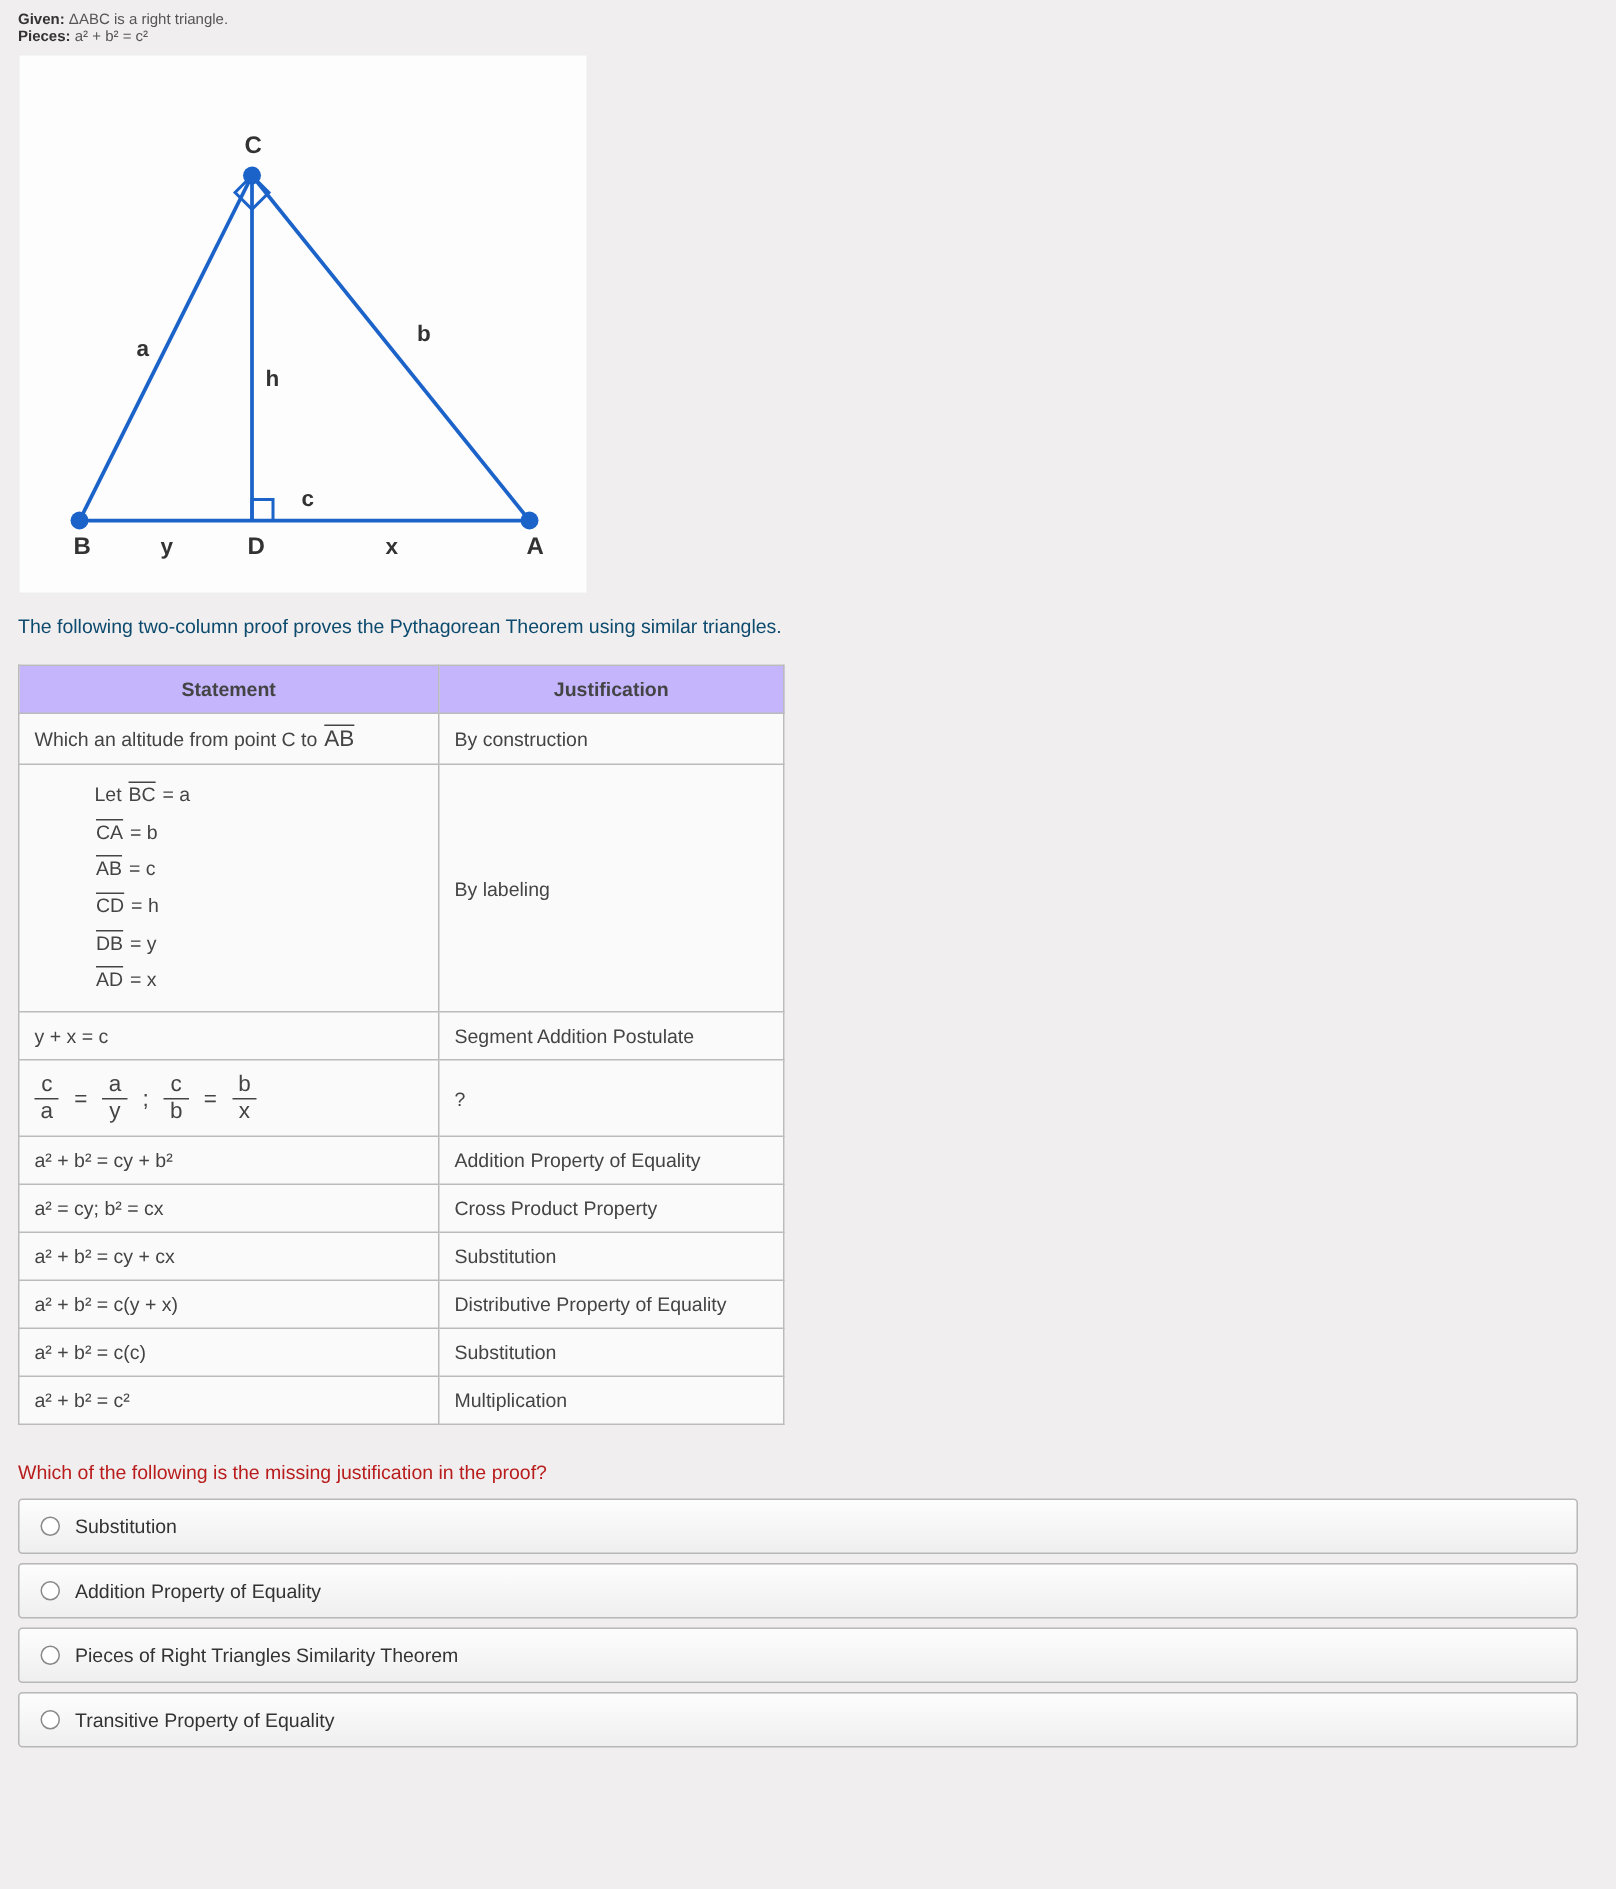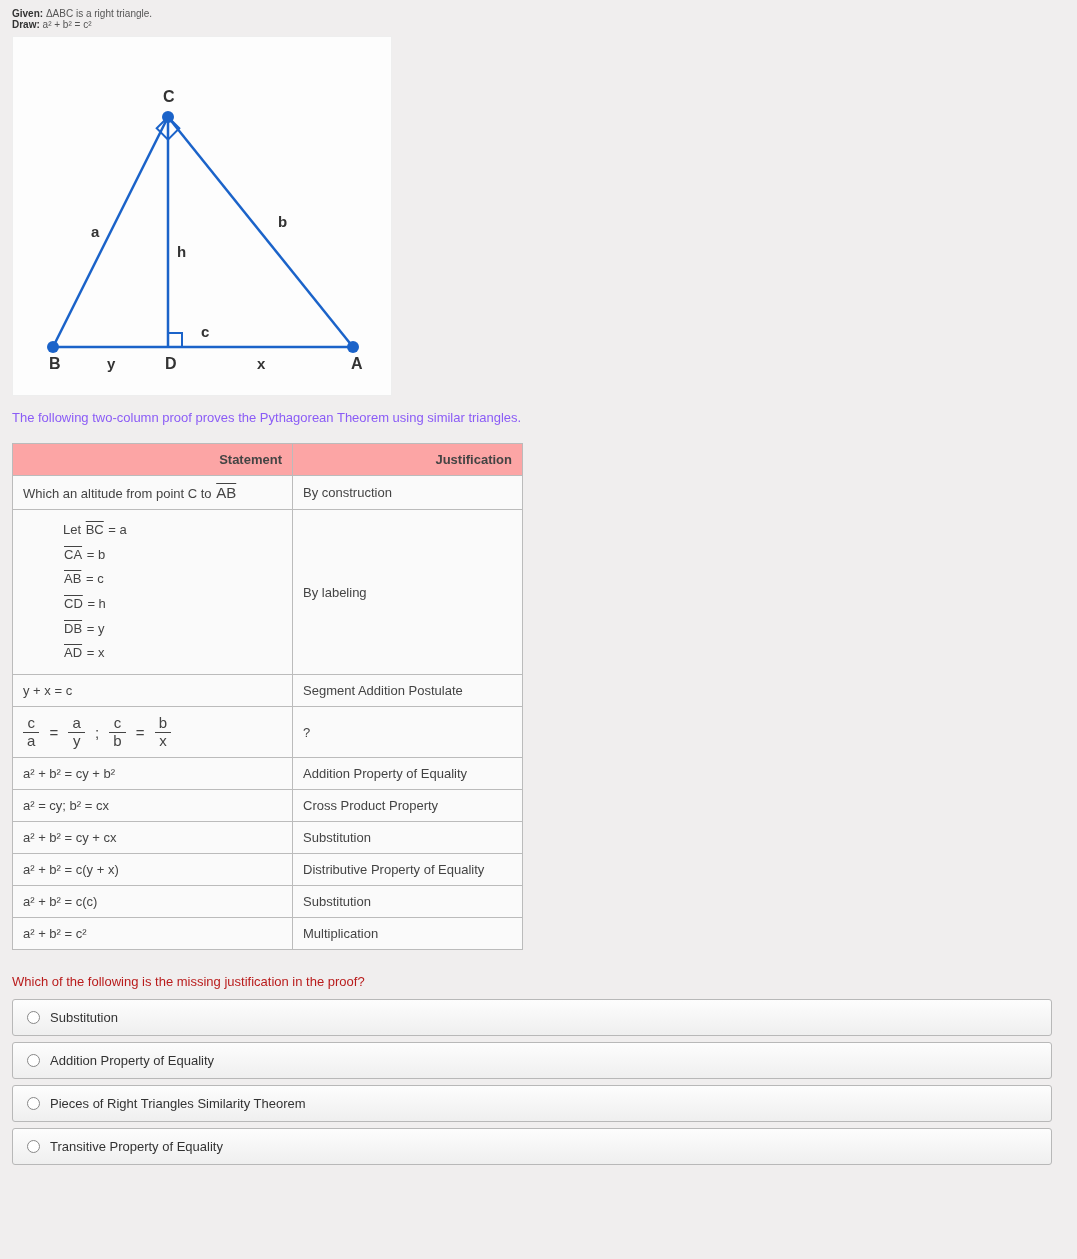--- a/index.html
+++ b/index.html
@@ -16,36 +16,36 @@
   .given-prove b { color:#333; }
   .diagram {
     width: 380px;
     height: 360px;
     background: #fdfdfd;
     margin: 6px 0 14px 0;
     position: relative;
     border: 1px solid #eee;
   }
   svg { display:block; }
-  .intro { margin: 6px 0 18px 0; color:#8b5cf6; }
+  .intro { margin: 6px 0 18px 0; color:#0c4a6e; }
   table.proof {
     border-collapse: collapse;
     background: #fafafa;
     border: 1px solid #bbb;
     margin-bottom: 24px;
   }
   table.proof th, table.proof td {
     border: 1px solid #bbb;
     padding: 8px 10px;
     text-align: left;
     vertical-align: middle;
     font-size: 13px;
     color:#444;
   }
-  table.proof th { text-align: right; font-weight: bold; background:#fca5a5; }
+  table.proof th { text-align: center; font-weight: bold; background:#c4b5fd; }
   .overline { text-decoration: overline; display:inline-block; padding:0 1px; }
   .labelcol { width: 280px; }
   .justcol { width: 230px; }
   .frac { display:inline-block; vertical-align:middle; text-align:center; }
   .frac .num { display:block; border-bottom:1px solid #444; padding:0 4px; line-height:1.1; }
   .frac .den { display:block; padding:0 4px; line-height:1.1; }
   .eqsep { display:inline-block; vertical-align:middle; padding:0 6px; }
   .question { margin: 14px 0 10px 0; color:#b91c1c; }
   .option {
     border: 1px solid #b8b8b8;
@@ -63,21 +63,21 @@
     width:13px; height:13px; border:1px solid #888; border-radius:50%;
     background:#fff; flex:0 0 auto;
   }
 </style>
 </head>
 <body>
 
 <div class="given-prove">
   <b>Given:</b>
   <span>ΔABC is a right triangle.</span><br>
-  <b>Draw:</b>
+  <b>Pieces:</b>
   <span>a² + b² = c²</span>
 </div>
 
 <div class="diagram">
   <svg width="380" height="360" viewBox="0 0 380 360">
 
     <line x1="40" y1="310" x2="340" y2="310" stroke="#1b63c9" stroke-width="2.5"></line>
     <line x1="40" y1="310" x2="155" y2="80" stroke="#1b63c9" stroke-width="2.5"></line>
     <line x1="340" y1="310" x2="155" y2="80" stroke="#1b63c9" stroke-width="2.5"></line>
     <line x1="155" y1="80" x2="155" y2="310" stroke="#1b63c9" stroke-width="2.5"></line>

